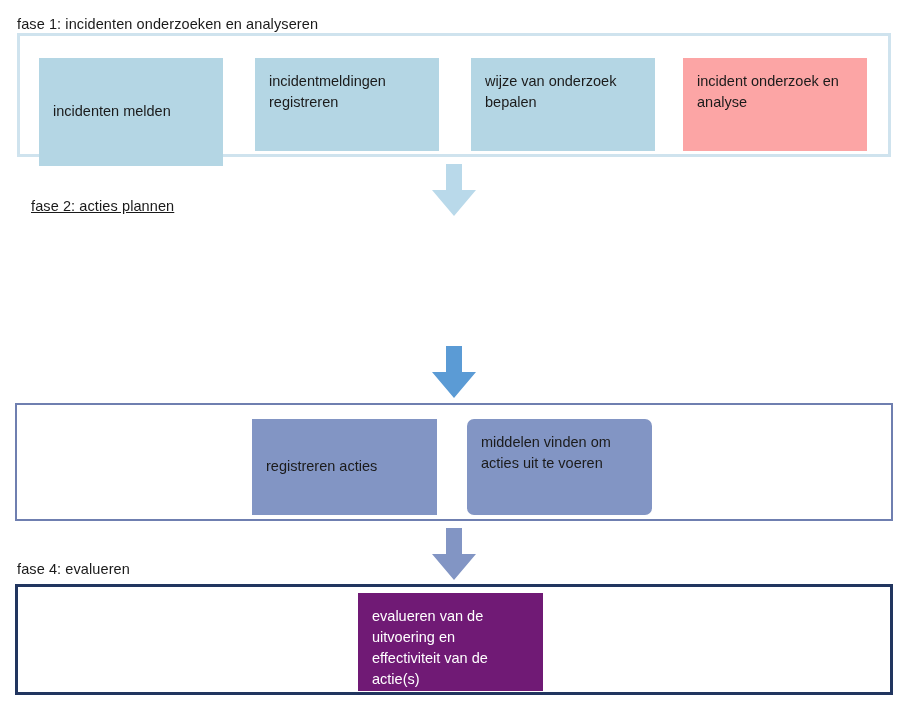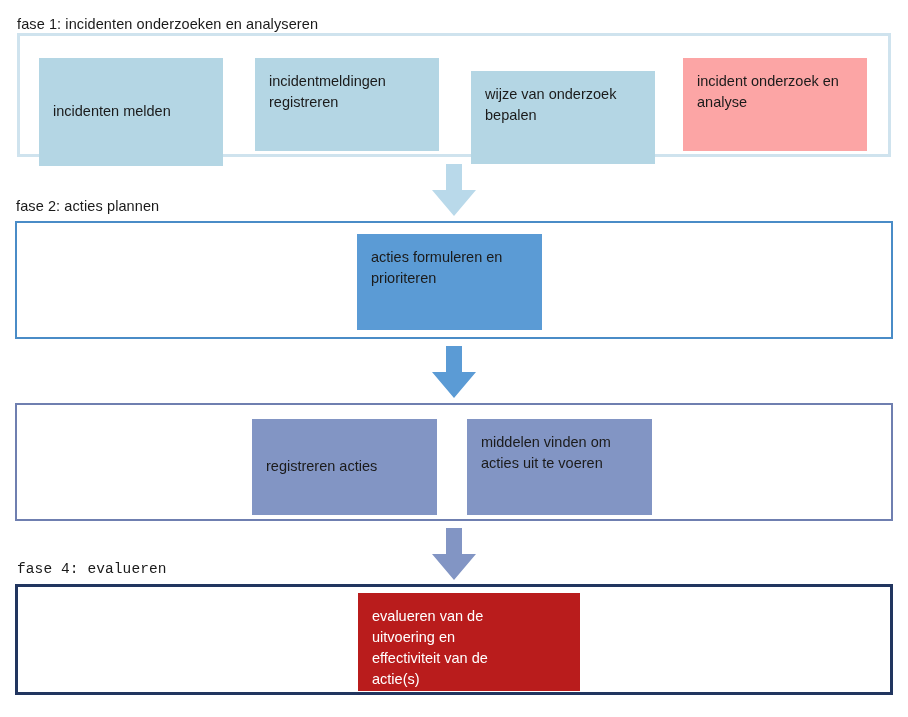--- a/index.html
+++ b/index.html
@@ -72,65 +72,60 @@
 
   <div class="phase-label" style="left:17px; top:11px;margin-top:6px;">fase 1: incidenten onderzoeken en analyseren</div>
 
   <div class="phase-band" id="band-1" style="left: 17px; top: 33px; width: 874px; height: 124px; border: 3px solid rgb(207, 227, 238);">
     <div class="task-box" id="p1b1" style="left: 19px; top: 22px; width: 184px; height: 108px; background: rgb(180, 214, 228); color: rgb(27, 27, 27);">
       <span class="task-text">incidenten melden</span>
     </div>
     <div class="task-box top-align" id="p1b2" style="left: 235px; top: 22px; width: 184px; height: 93px; background: rgb(180, 214, 228); color: rgb(27, 27, 27);">
       <span class="task-text">incidentmeldingen<br>registreren</span>
     </div>
-    <div class="task-box top-align" id="p1b3" style="left: 451px; top: 22px; width: 184px; height: 93px; background: rgb(180, 214, 228); color: rgb(27, 27, 27); margin-top: 13px;">
+    <div class="task-box top-align" id="p1b3" style="left: 451px; top: 22px; width: 184px; height: 93px; background: rgb(180, 214, 228); color: rgb(27, 27, 27);">
       <span class="task-text">wijze van onderzoek<br>bepalen</span>
     </div>
     <div class="task-box top-align" id="p1b4" style="left: 663px; top: 22px; width: 184px; height: 93px; background: #fca5a5; color: rgb(27, 27, 27);">
       <span class="task-text">incident onderzoek en<br>analyse</span>
     </div>
   </div>
 
   <div class="arrow" id="arrow-1" style="left:432px; top:164px;">
     <svg width="44" height="52" viewBox="0 0 44 52" aria-hidden="true">
       <polygon id="arrow-poly-1" points="14,0 30,0 30,26 44,26 22,52 0,26 14,26" fill="#b9d9ea"></polygon>
     </svg>
   </div>
 
-  <div class="phase-label" style="left:16px; top:199px;">fase 2: acties plannen</div>
+  <div class="phase-label" style="left:31px; top:199px;text-decoration:underline;">fase 2: acties plannen</div>
 
-  <div class="phase-band" id="band-2" style="left: 15px; top: 221px; width: 878px; height: 118px; border: 2px solid rgb(74, 140, 199);">
-    <div class="task-box top-align" id="p2b1" style="left: 340px; top: 11px; width: 185px; height: 96px; background: rgb(91, 155, 213); color: rgb(27, 27, 27);">
-      <span class="task-text">acties formuleren en<br>prioriteren</span>
-    </div>
-  </div>
 
   <div class="arrow" id="arrow-2" style="left:432px; top:346px;">
     <svg width="44" height="52" viewBox="0 0 44 52" aria-hidden="true">
       <polygon id="arrow-poly-2" points="14,0 30,0 30,26 44,26 22,52 0,26 14,26" fill="#5b9bd5"></polygon>
     </svg>
   </div>
 
 
   <div class="phase-band" id="band-3" style="left: 15px; top: 403px; width: 878px; height: 118px; border: 2px solid rgb(111, 127, 176);">
     <div class="task-box" id="p3b1" style="left: 235px; top: 14px; width: 185px; height: 96px; background: rgb(130, 149, 196); color: rgb(27, 27, 27);">
       <span class="task-text">registreren acties</span>
     </div>
-    <div class="task-box top-align" id="p3b2" style="left: 450px; top: 14px; width: 185px; height: 96px; background: rgb(130, 149, 196); color: rgb(27, 27, 27);">
+    <div class="task-box top-align" id="p3b2" style="left: 450px; top: 14px; width: 185px; height: 96px; background: rgb(130, 149, 196); color: rgb(27, 27, 27); border-radius: 7px;">
       <span class="task-text">middelen vinden om<br>acties uit te voeren</span>
     </div>
   </div>
 
   <div class="arrow" id="arrow-3" style="left:432px; top:528px;">
     <svg width="44" height="52" viewBox="0 0 44 52" aria-hidden="true">
       <polygon id="arrow-poly-3" points="14,0 30,0 30,26 44,26 22,52 0,26 14,26" fill="#8295c4"></polygon>
     </svg>
   </div>
 
-  <div class="phase-label" style="left:17px; top:562px;font-family:Liberation Mono, monospace;">fase 4: evalueren</div>
+  <div class="phase-label" style="left:17px; top:562px;">fase 4: evalueren</div>
 
   <div class="phase-band" id="band-4" style="left: 15px; top: 584px; width: 878px; height: 111px; border: 3px solid rgb(33, 53, 95);">
-    <div class="task-box top-align" id="p4b1" style="left: 340px; top: 6px; width: 222px; height: 98px; background: #b91c1c; color: rgb(255, 255, 255);">
+    <div class="task-box top-align" id="p4b1" style="left: 340px; top: 6px; width: 185px; height: 98px; background: #701a75; color: rgb(255, 255, 255);">
       <span class="task-text">evalueren van de<br>uitvoering en<br>effectiviteit van de<br>actie(s)</span>
     </div>
   </div>
 
 </div>
 
 </body></html>

